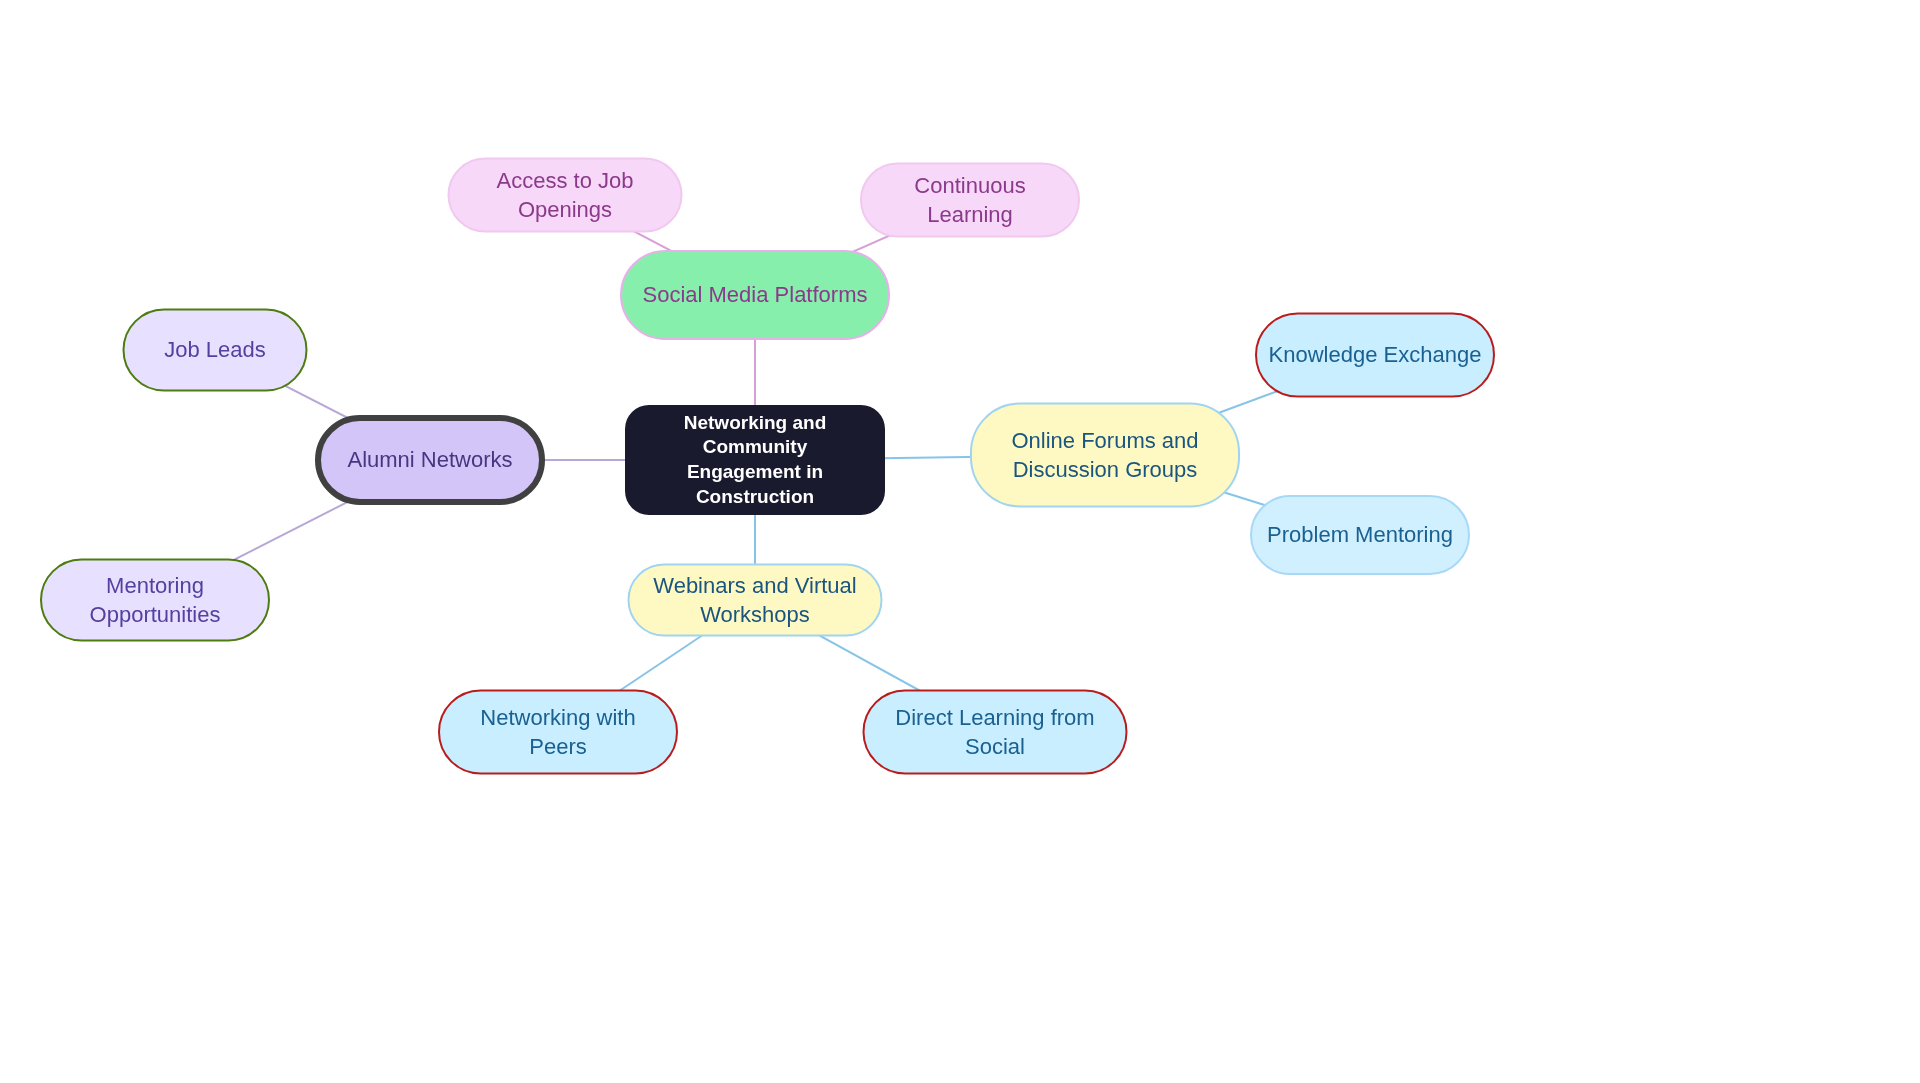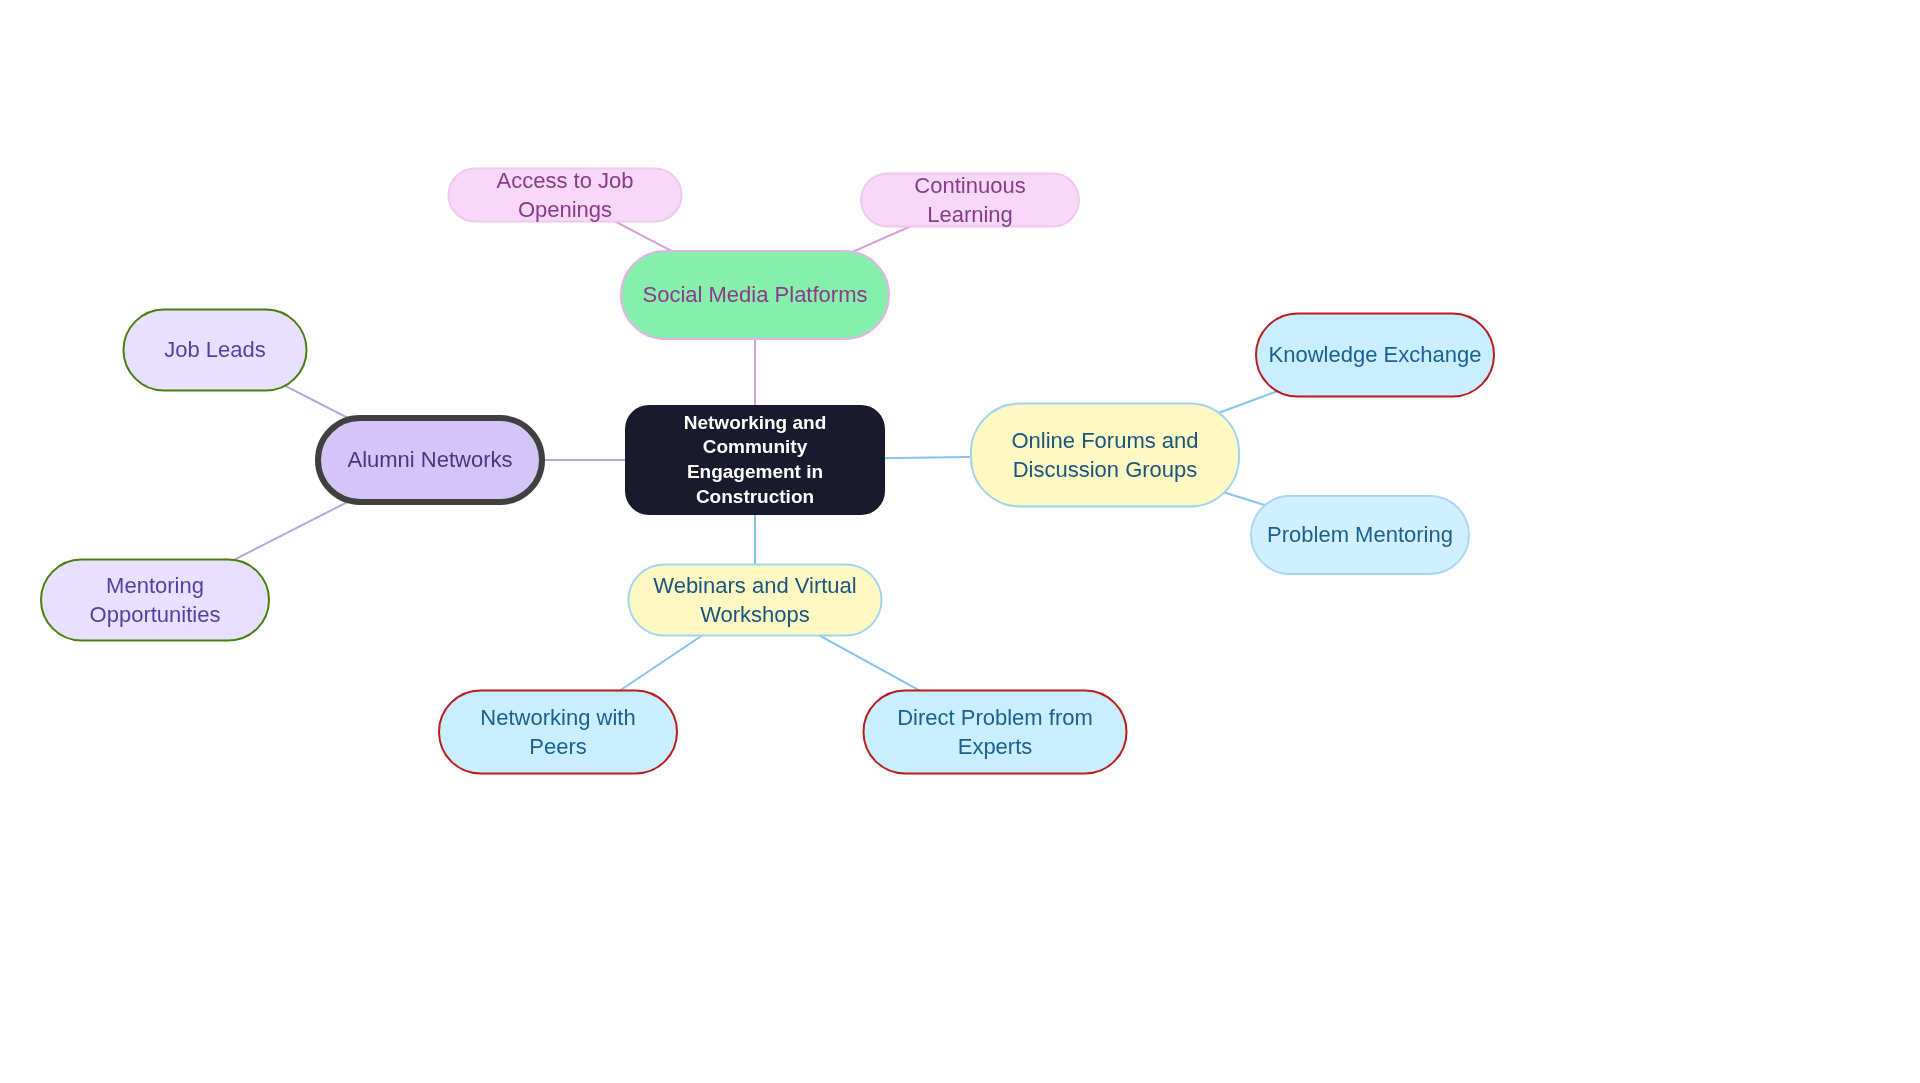--- a/index.html
+++ b/index.html
@@ -68,21 +68,21 @@
     .node-pink-large {
       width: 270px;
       height: 90px;
       background: #86efac;
       color: #8b3a8b;
       font-size: 22px;
       border: 2px solid #e8b0e8;
     }
     .node-pink-small {
       width: 220px;
-      height: 55px;
+      height: 75px;
       background: #f8d8f8;
       color: #8b3a8b;
       font-size: 20px;
       border: 2px solid #f0c8f0;
     }
 
     
     .node-blue-large {
       width: 265px;
       height: 100px;
@@ -168,14 +168,14 @@
 
 <div class="node node-blue-large" style="left: 755px; top: 600px; width: 255px; height: 73px;">
   <span class="node-label">Webinars and Virtual Workshops</span>
 </div>
 
 <div class="node node-blue-medium" style="left: 558px; top: 732px; width: 240px;">
   <span class="node-label">Networking with Peers</span>
 </div>
 
 <div class="node node-blue-medium" style="left: 995px; top: 732px; width: 265px;">
-  <span class="node-label">Direct Problem from Experts</span>
+  <span class="node-label">Direct Learning from Social</span>
 </div>
 
 </body></html>

